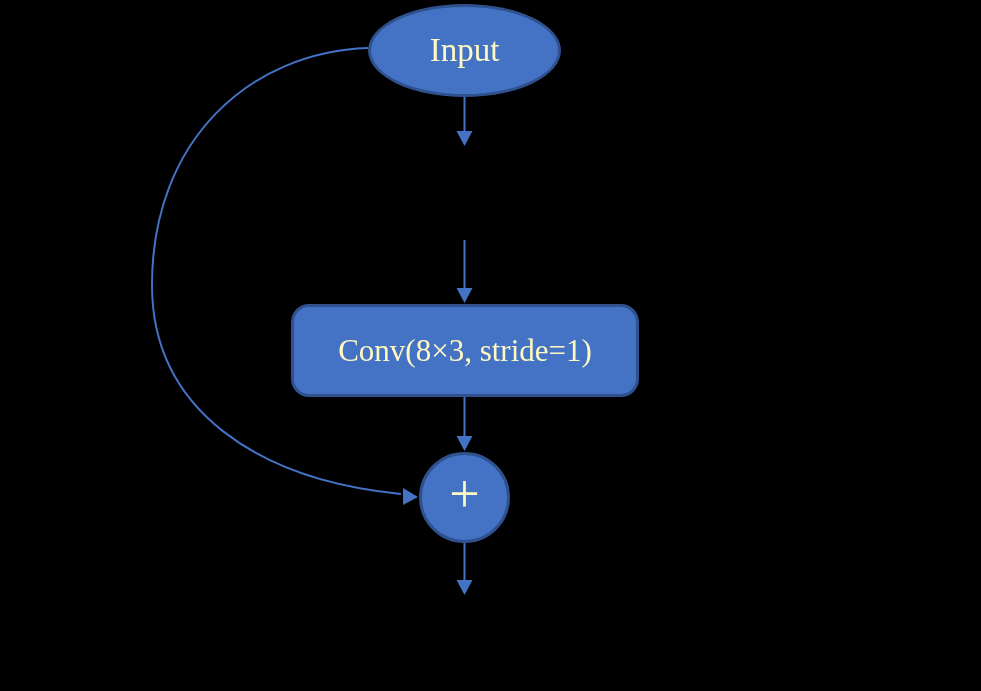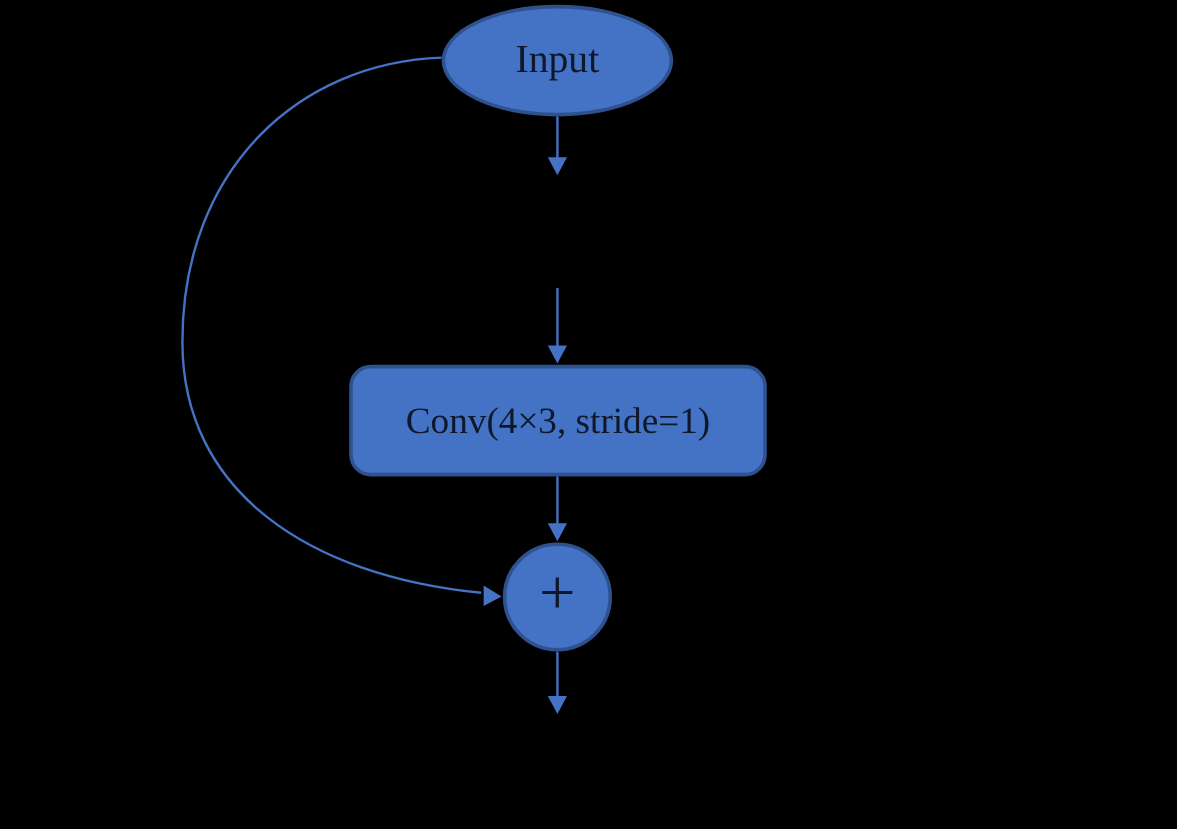--- a/index.html
+++ b/index.html
@@ -9,21 +9,21 @@
     background:#000000;
     overflow:hidden;
     font-family:"Liberation Serif", serif;
   }
   .edges-svg{position:absolute;left:0;top:0;width:981px;height:691px;}
   .node{
     position:absolute;
     display:flex;align-items:center;justify-content:center;
     background:#4472C4;
     border:3px solid #2F528F;
-    color:#0f172a;
+    color:#fef9c3;
     box-sizing:border-box;
     text-align:center;
   }
   .ellipse{border-radius:50%;font-size:33px;}
   .rect{border-radius:18px;font-size:31px;}
   .circle{border-radius:50%;font-size:54px;font-weight:400;}
   .node-input   {left:368px;top:4px;  width:193px;height:93px;}
   .node-conv1   {left:291px;top:147px;width:348px;height:93px;}
   .node-conv2   {left:291px;top:304px;width:348px;height:93px;}
   .node-add     {left:419px;top:452px;width:91px; height:91px;}
@@ -62,21 +62,21 @@
       <polygon points="418,497 403,488 403,505" fill="#4472C4"></polygon>
     </g>
   </svg>
 
   <div class="node ellipse node-input">
     <span>Input</span>
   </div>
 
 
   <div class="node rect node-conv2">
-    <span>Conv(4×3, stride=1)</span>
+    <span>Conv(8×3, stride=1)</span>
   </div>
 
   <div class="node circle node-add">
     <span>+</span>
   </div>
 
 
 </div>
 
 </body></html>

